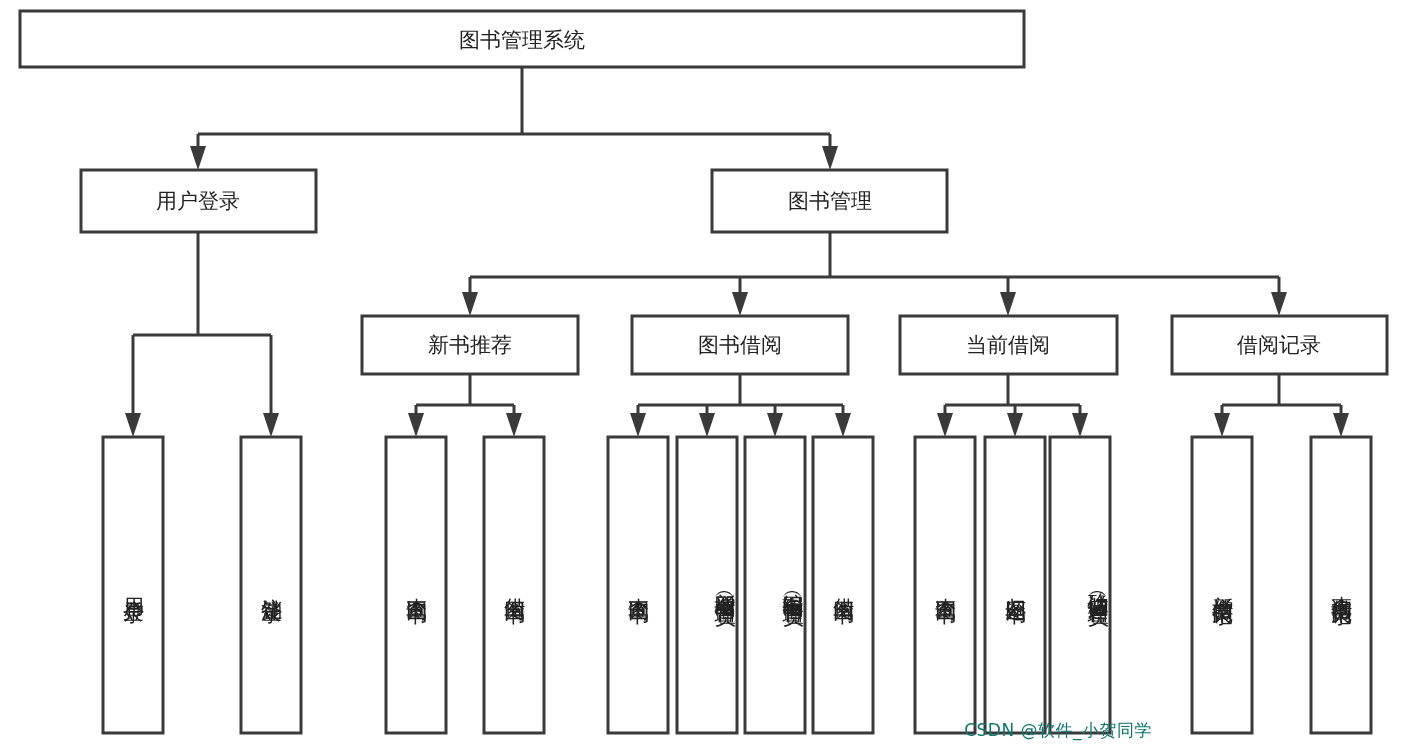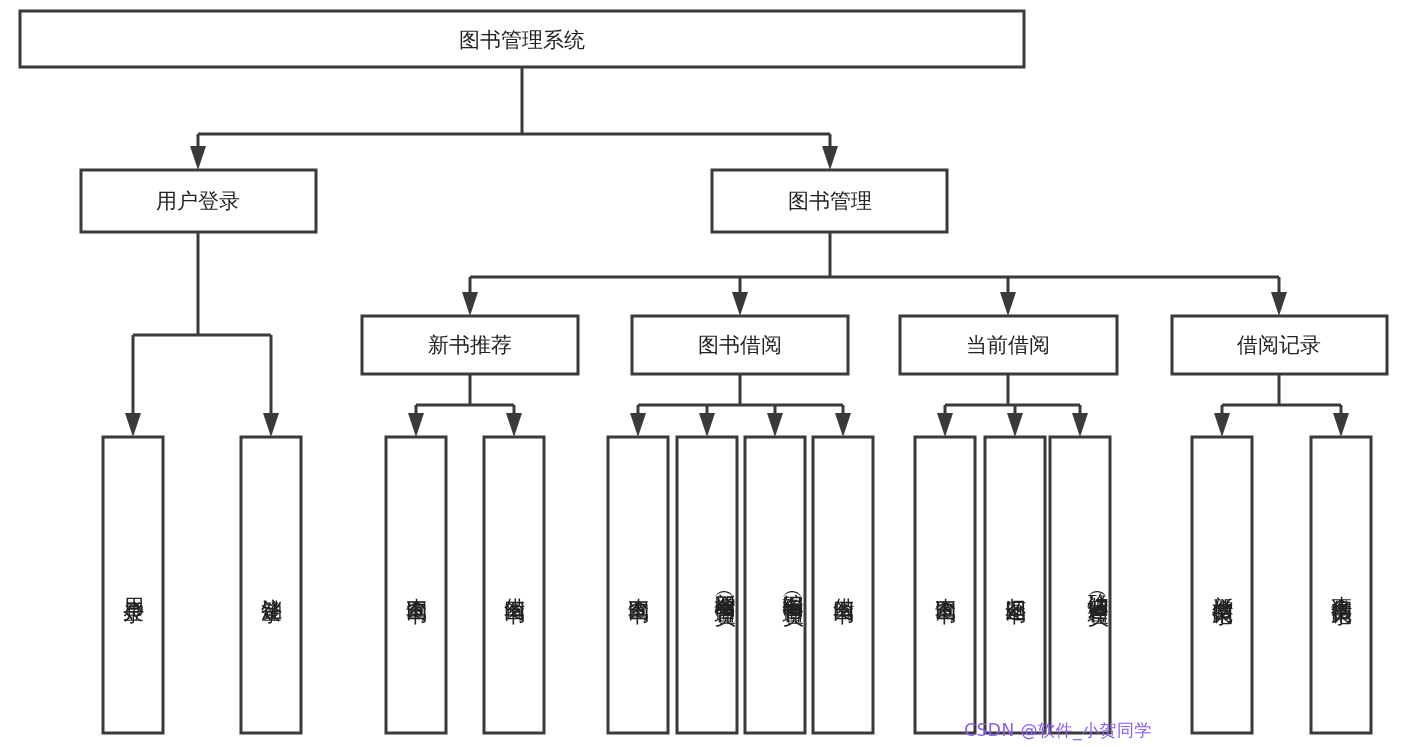--- a/index.html
+++ b/index.html
@@ -64,21 +64,21 @@
     text-align: center;
     white-space: nowrap;
     pointer-events: none;
   }
   .watermark {
     position: absolute;
     right: 8px;
     bottom: 5px;
     font-family: "DejaVu Sans", "Liberation Sans", sans-serif;
     font-size: 17px;
-    color: #8b5cf6;
+    color: #0f766e;
     white-space: nowrap;
     letter-spacing: 0.5px;
   }
 </style>
 </head>
 <body>
 
 <div id="diagram-root">
 
   <svg id="flow" viewBox="0 0 1405 747" xmlns="http://www.w3.org/2000/svg">

